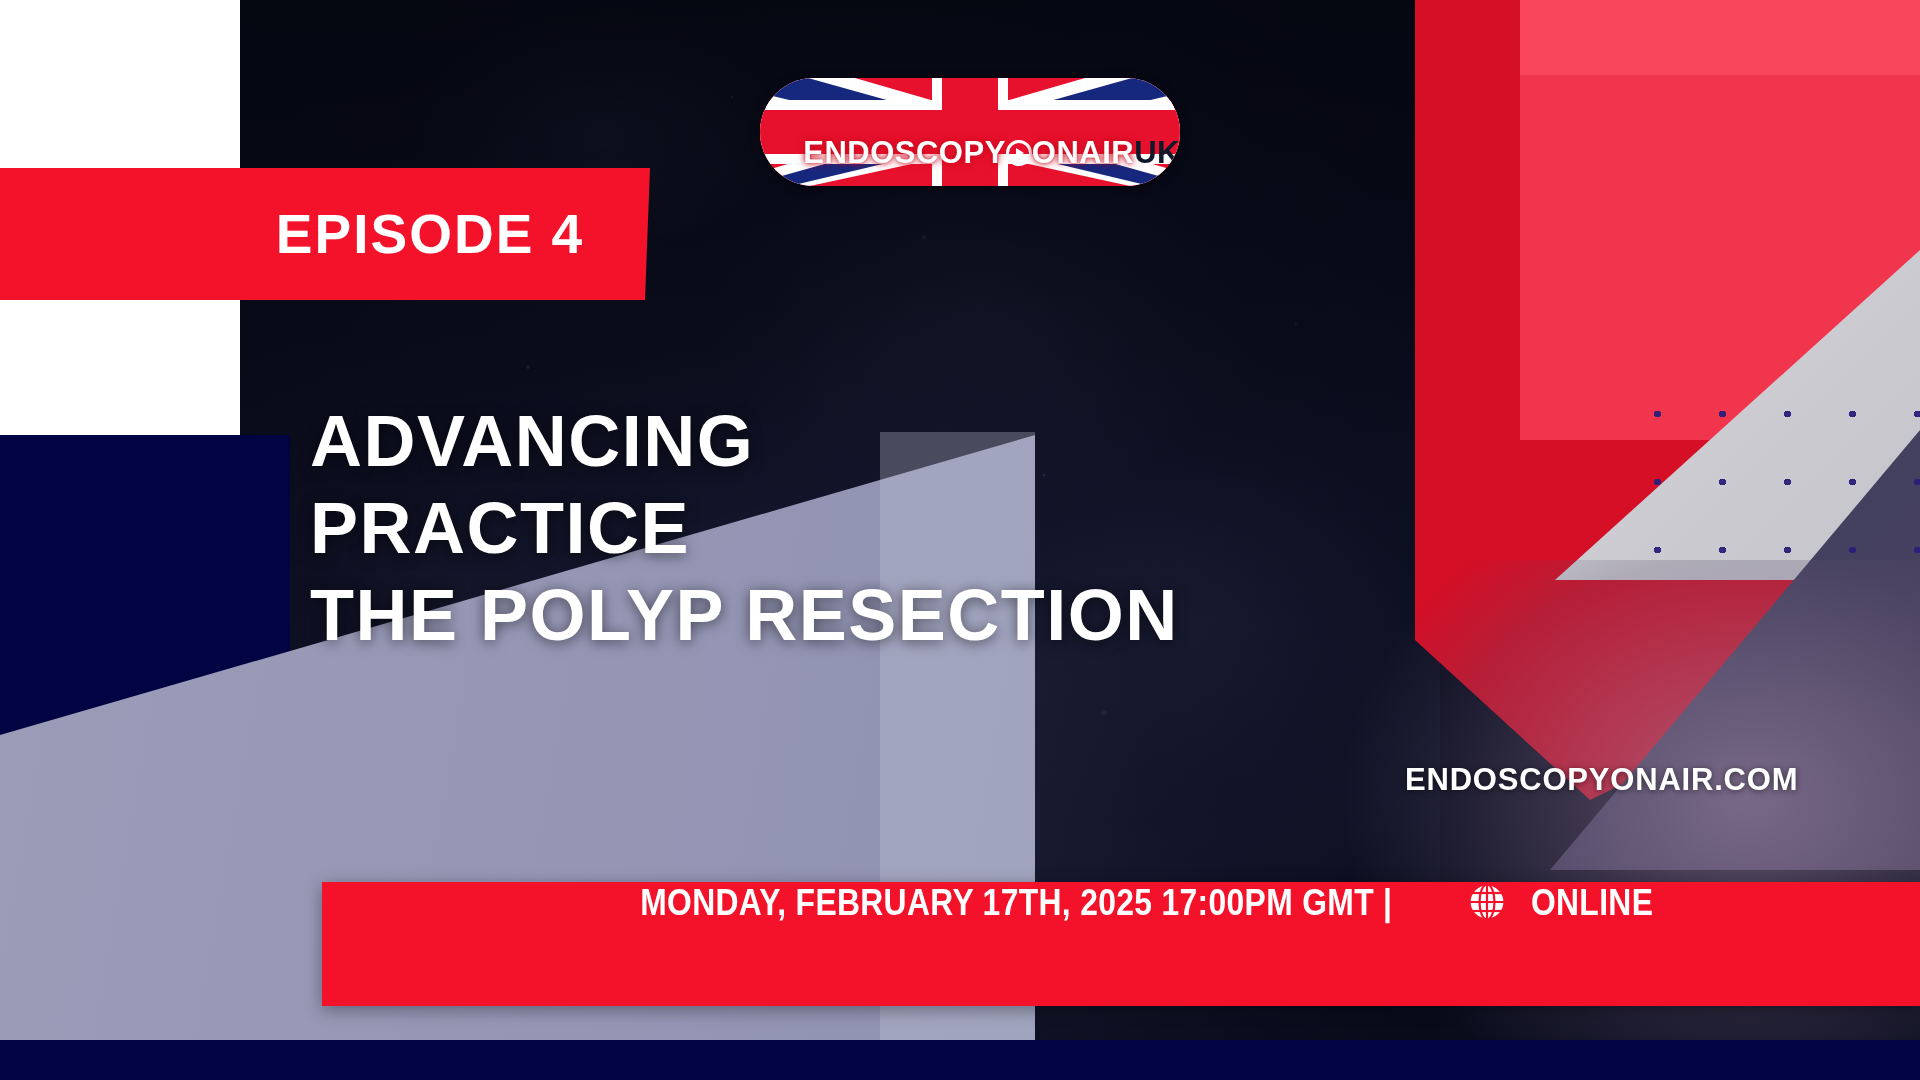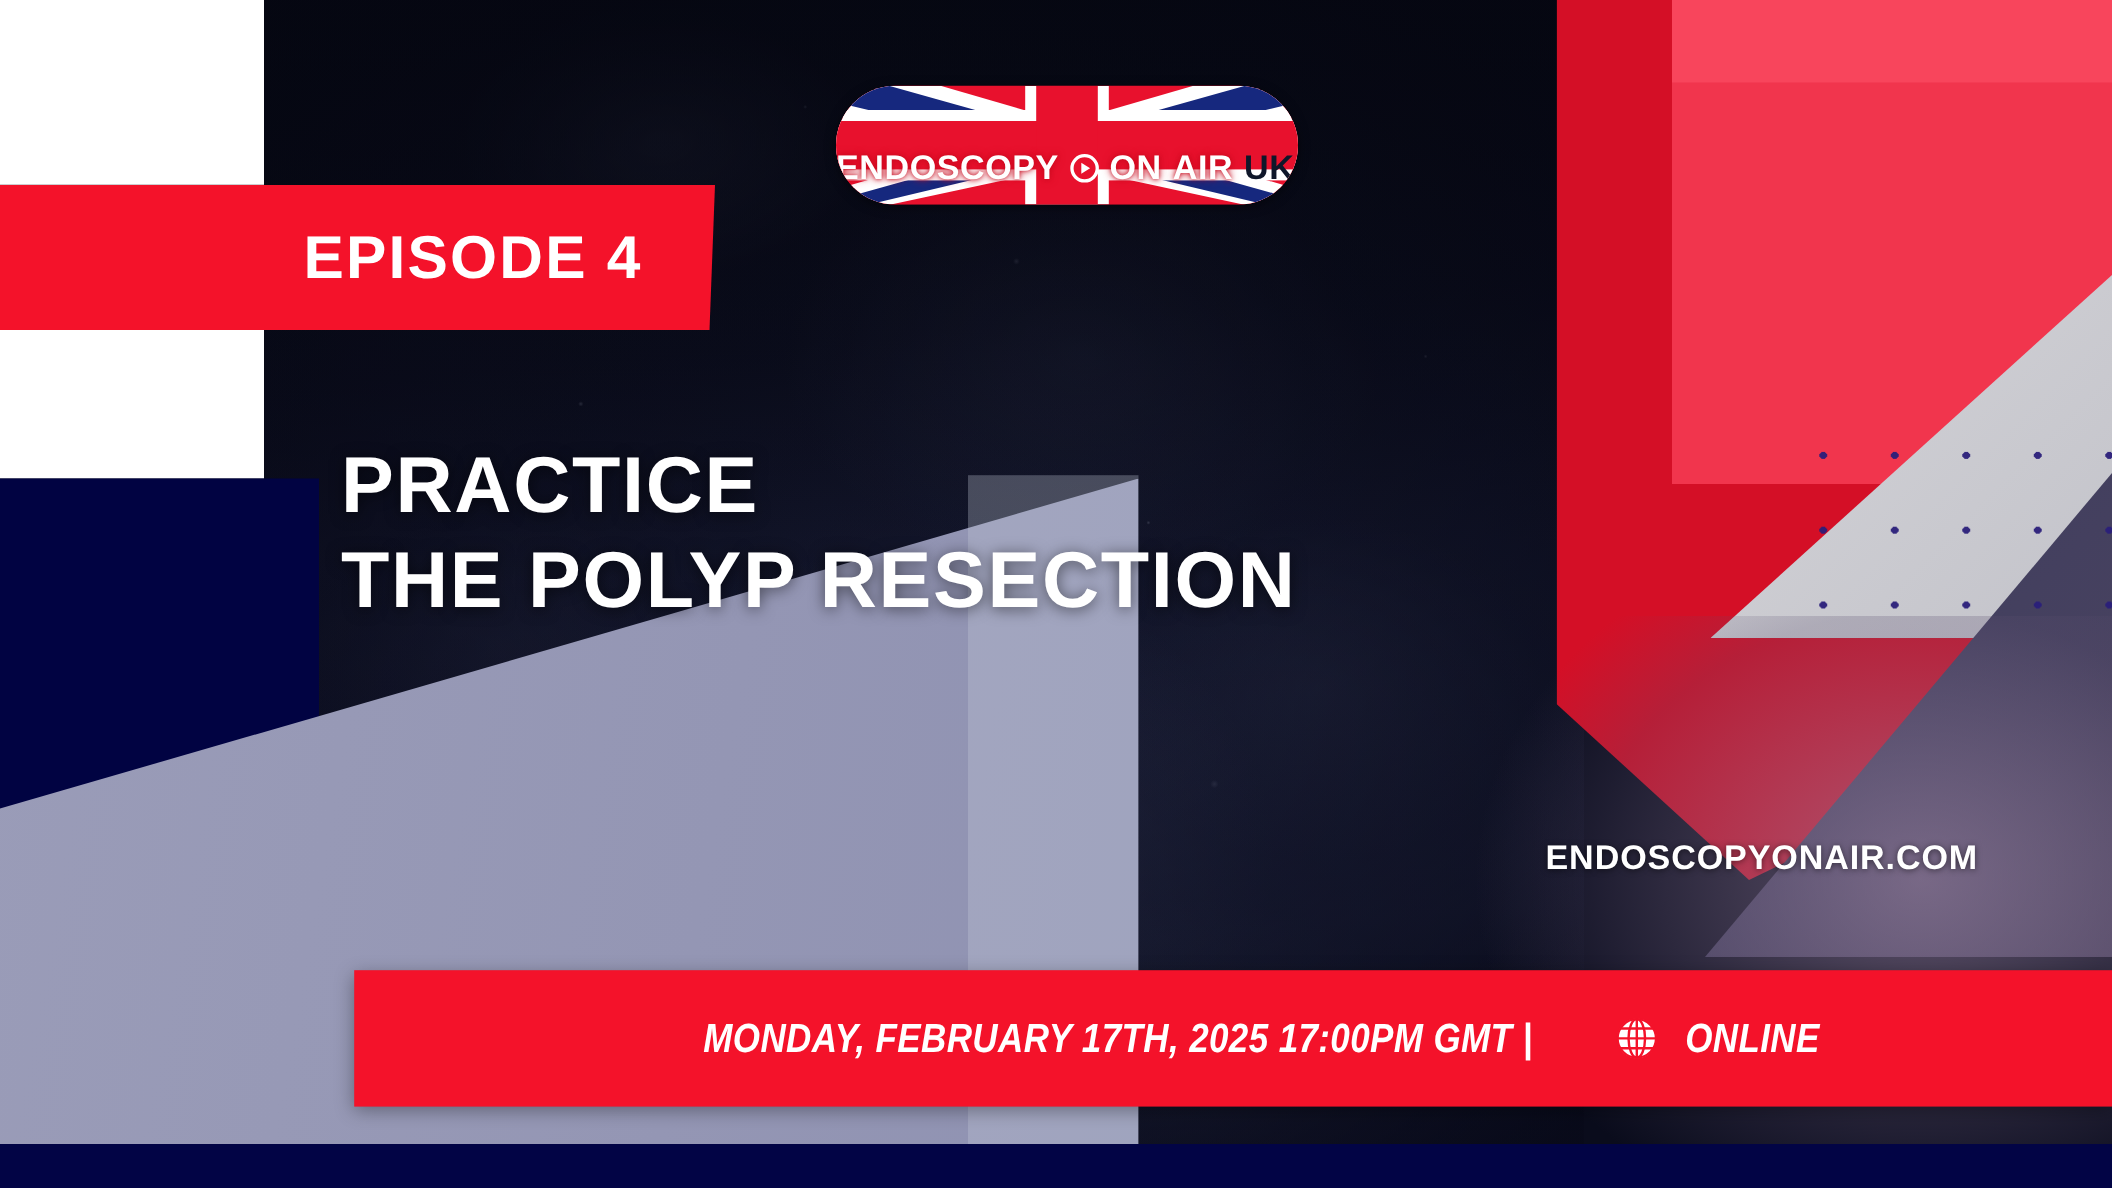--- a/index.html
+++ b/index.html
@@ -74,43 +74,43 @@
   .ep-banner{position:absolute;left:0;top:168px;width:650px;height:132px;background:#f4122a;
     clip-path:polygon(0 0, 650px 0, 645px 132px, 0 132px);
     display:flex;align-items:center;justify-content:center;}
   .ep-text{margin-left:210px;color:#fff;font-weight:bold;font-size:55px;letter-spacing:2px;
     font-family:"Liberation Sans",sans-serif;}
 
   
   .logo{position:absolute;left:760px;top:78px;width:420px;height:108px;border-radius:54px;
     overflow:hidden;background:#e8112d;box-shadow:0 2px 10px rgba(0,0,0,.5);}
   .logo svg{position:absolute;inset:0;width:100%;height:100%;}
-  .logo-text{position:absolute;inset:0;display:flex;align-items:center;justify-content:flex-start;
-    gap:10px;font-weight:bold;font-size:31px;letter-spacing:.5px;color:#fff;
+  .logo-text{position:absolute;inset:0;display:flex;align-items:center;justify-content:flex-end;
+    font-weight:bold;font-size:31px;letter-spacing:.5px;color:#fff;
     text-shadow:0 0 4px rgba(200,10,30,.9),0 0 8px rgba(200,10,30,.8);margin-top:41px;}
   .logo-text .uk{color:#0f172a;text-shadow:none;font-size:31px;}
   .play{display:inline-flex;align-items:center;justify-content:center;
     width:26px;height:26px;border-radius:50%;border:3px solid #fff;box-sizing:border-box;}
   .play i{display:block;width:0;height:0;border-left:8px solid #fff;
     border-top:5px solid transparent;border-bottom:5px solid transparent;margin-left:3px;}
 
   
   .title{position:absolute;left:310px;top:398px;width:1120px;color:#fff;
     font-weight:bold;font-size:72px;line-height:1.21;letter-spacing:1.5px;
     text-shadow:0 2px 14px rgba(0,0,0,.55);}
   .title div{white-space:nowrap;}
 
   
   .url{position:absolute;left:1405px;top:762px;color:#fff;font-weight:bold;
     font-size:31px;letter-spacing:.8px;text-shadow:0 1px 6px rgba(0,0,0,.55);}
 
   
   .datebar{position:absolute;left:322px;top:882px;width:1598px;height:124px;background:#f4122a;
-    display:flex;align-items:center;justify-content:center;gap:14px;
-    box-shadow:0 4px 16px rgba(0,0,0,.35);font-style:italic;}
+    display:flex;align-items:flex-start;justify-content:center;gap:14px;
+    box-shadow:0 4px 16px rgba(0,0,0,.35);}
   .datetext{color:#fff;font-weight:bold;font-size:37px;letter-spacing:.4px;
     transform:scaleX(.86);transform-origin:center;white-space:nowrap;}
   .globe{width:40px;height:40px;flex:0 0 auto;}
   .onlinetext{color:#fff;font-weight:bold;font-size:37px;letter-spacing:.4px;
     transform:scaleX(.86);transform-origin:center;}
 </style>
 </head>
 <body>
 
 <div id="stage">
@@ -160,20 +160,21 @@
       <span class="play">
           <i></i>
         </span>
       <span>ON</span>
       <span>AIR</span>
       <span class="uk">UK</span>
     </div>
   </div>
 
   <div class="title">
+    <div>ADVANCING</div>
     <div>PRACTICE</div>
     <div>THE POLYP RESECTION</div>
   </div>
 
   <div class="url">ENDOSCOPYONAIR.COM</div>
 
   <div class="datebar">
     <span class="datetext">MONDAY, FEBRUARY 17TH, 2025 17:00PM GMT |</span>
     <svg class="globe" viewBox="0 0 40 40">
       <circle cx="20" cy="20" r="18" fill="#ffffff"></circle>

